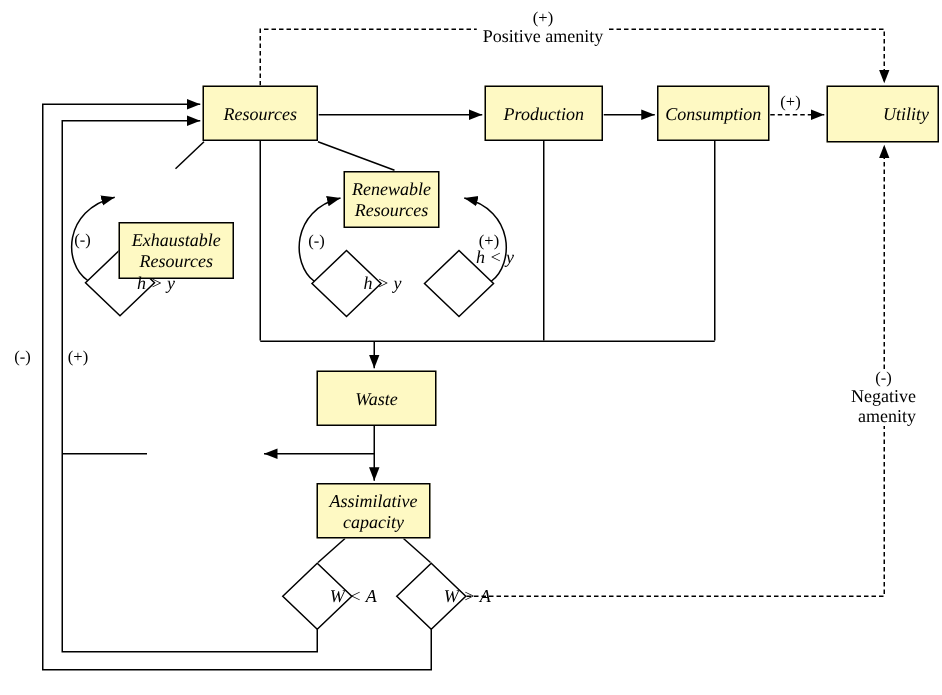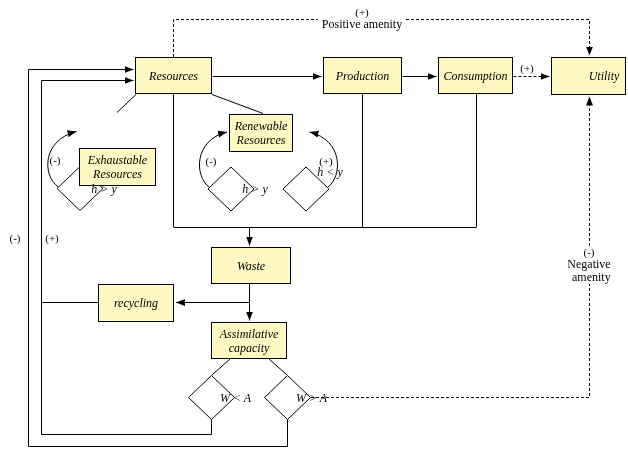--- a/index.html
+++ b/index.html
@@ -125,23 +125,20 @@
     <span>Exhaustable</span>
     <span>Resources</span>
   </div>
   <div class="box" style="left:229px; top:114px; width:64px; height:38px;">
     <span>Renewable</span>
     <span>Resources</span>
   </div>
   <div class="box" style="left:211px; top:247px; width:80px; height:37px;">
     <span>Waste</span>
   </div>
-  <div class="box" style="left:98px; top:284px; width:76px; height:38px;">
-    <span>recycling</span>
-  </div>
   <div class="box" style="left:211px; top:322px; width:76px; height:37px;">
     <span>Assimilative</span>
     <span>capacity</span>
   </div>
 
   <div class="dlabel" style="left:80px; top:189px;">h &gt; y</div>
   <div class="dlabel" style="left:231px; top:189px;">h &gt; y</div>
   <div class="dlabel" style="left:306px; top:172px;text-align:right;">h &lt; y</div>
   <div class="dlabel" style="left:211.5px; top:397.5px;">W &lt; A</div>
   <div class="dlabel" style="left:287.5px; top:397.5px;">W &gt; A</div>

